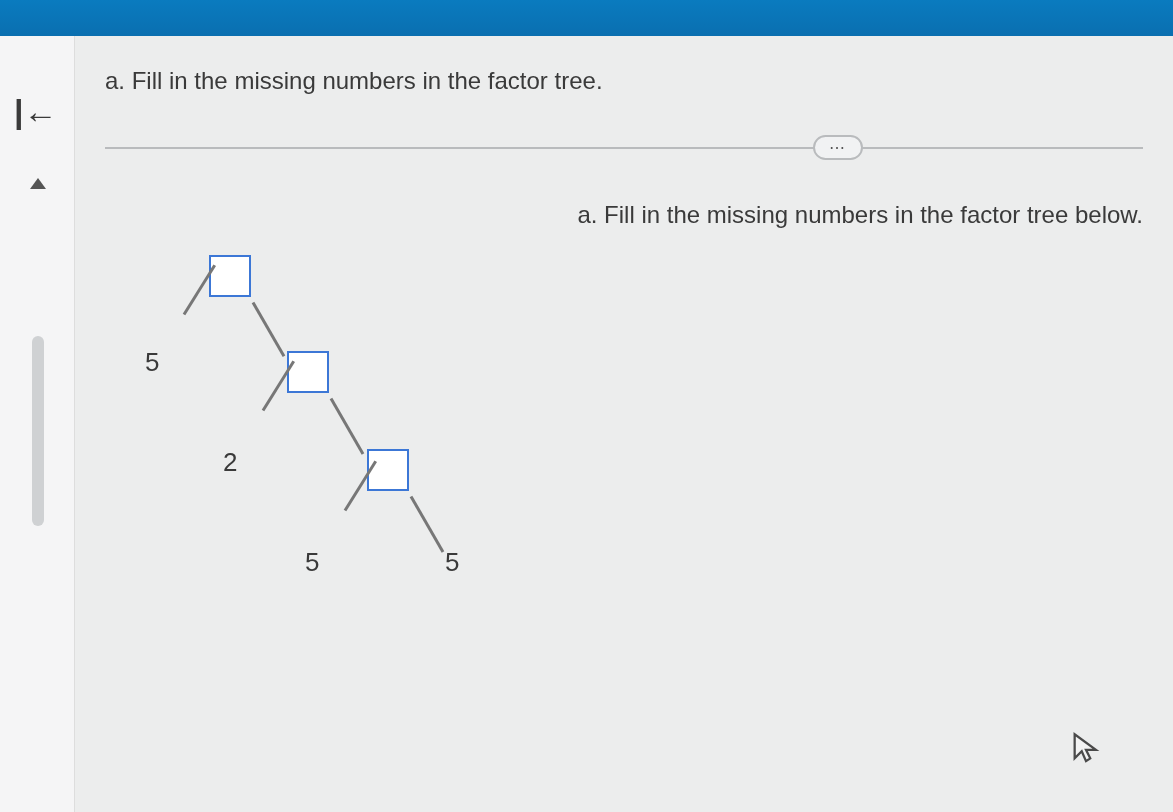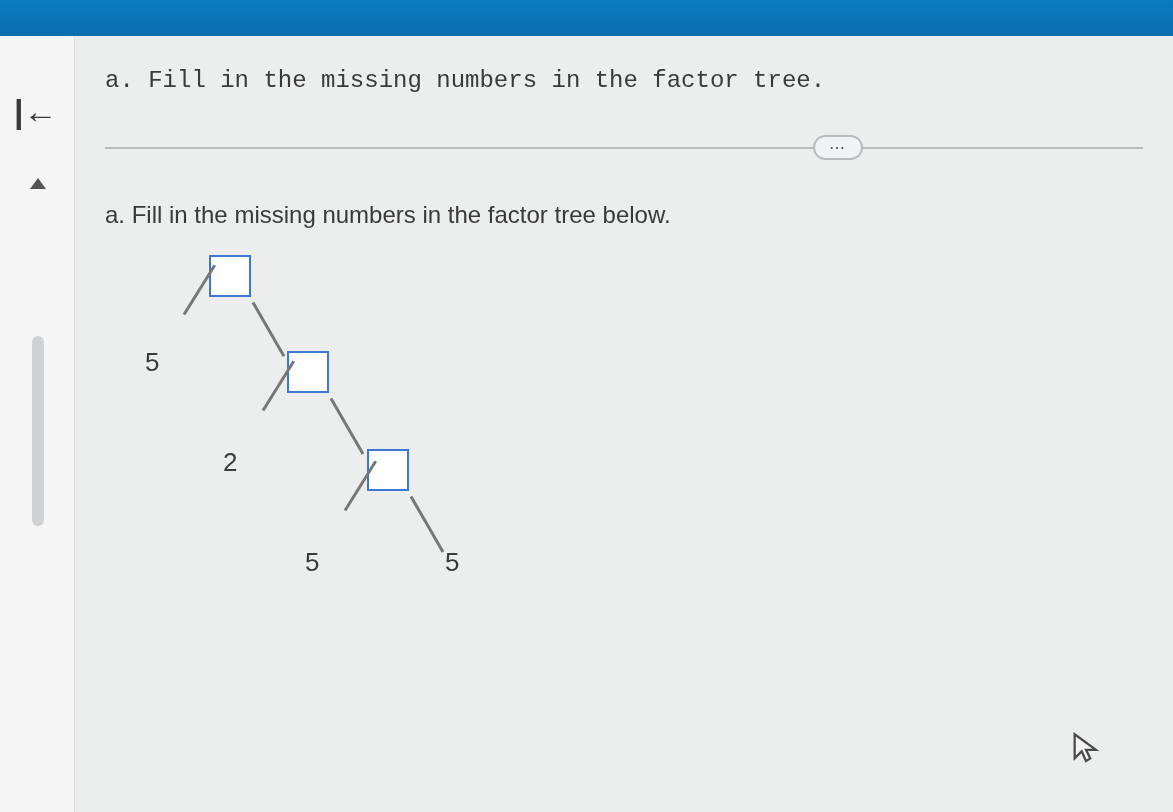--- a/index.html
+++ b/index.html
@@ -5,25 +5,25 @@
   * { box-sizing: border-box; margin: 0; padding: 0; }
   html, body { width: 1173px; height: 812px; font-family: Arial, Helvetica, sans-serif; background: #e8e9ea; overflow: hidden; }
   .top-bar { height: 36px; background: linear-gradient(#0a7bbf, #0a6fb0); width: 100%; }
   .content-wrap { display: flex; height: calc(100% - 36px); }
   .left-col { width: 75px; flex-shrink: 0; background: #f5f5f6; border-right: 1px solid #ddd; position: relative; }
   .back-btn { position: absolute; top: 56px; left: 14px; font-size: 34px; font-weight: bold; color: #3a3a3a; cursor: pointer; user-select: none; }
   .collapse-btn { position: absolute; top: 142px; left: 30px; width: 0; height: 0; border-left: 8px solid transparent; border-right: 8px solid transparent; border-bottom: 11px solid #555; cursor: pointer; }
   .scroll-track { position: absolute; left: 32px; top: 300px; width: 12px; height: 190px; background: #cfd1d3; border-radius: 6px; }
   .main { flex: 1; background: #eceded; padding: 28px 30px 0 30px; position: relative; }
   .q-text { font-size: 24px; color: #3a3a3a; line-height: 1.45; font-weight: 500; }
-  .q-line { display: block; font-family: Liberation Mono, monospace; }
+  .q-line { display: block; }
   .divider-row { position: relative; margin-top: 34px; height: 30px; }
   .divider-line { position: absolute; top: 14px; left: 0; right: 0; height: 2px; background: #b9bbbd; }
   .ell-btn { position: absolute; top: 2px; right: 280px; background: #f1f2f3; border: 2px solid #b9bbbd; border-radius: 14px; padding: 1px 14px; font-size: 16px; color: #555; letter-spacing: 2px; cursor: pointer; }
-  .sub-q { margin-top: 38px; font-size: 24px; color: #3a3a3a; font-weight: 500; }
+  .sub-q { margin-top: 38px; font-size: 24px; color: #3a3a3a; font-weight: 500; text-align: right; }
   .tree { position: relative; margin-top: 22px; width: 520px; height: 360px; }
   .node { position: absolute; font-size: 26px; color: #3a3a3a; }
   .inp { position: absolute; width: 42px; height: 42px; border: 2px solid #3c77d6; background: #fff; text-align: center; font-size: 22px; color: #333; }
   .branch { position: absolute; background: #777; height: 3px; transform-origin: left center; }
   .cursor { position: absolute; right: 70px; bottom: 40px; font-size: 34px; color: #555; }
   .cursor svg { width: 34px; height: 34px; }
 </style>
 </head>
 <body>
 

